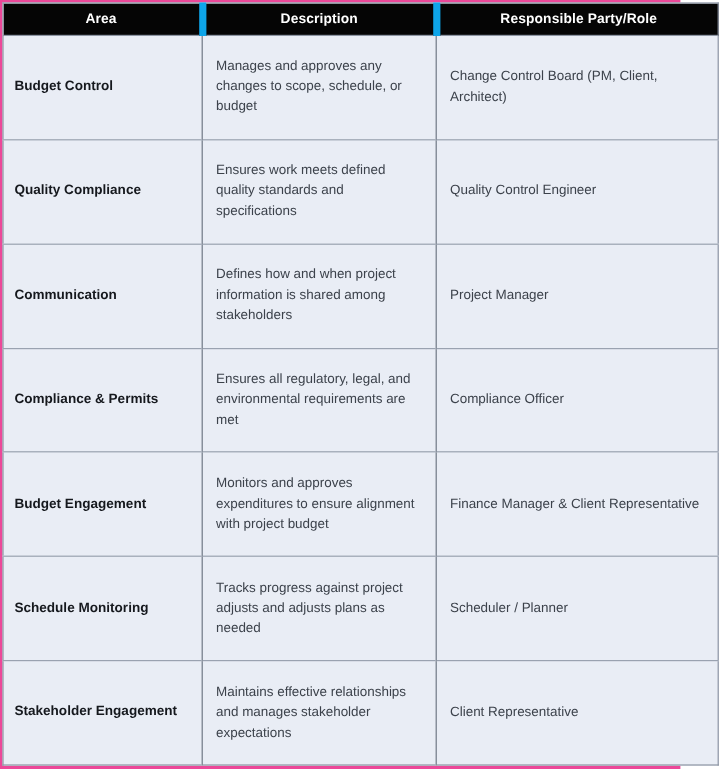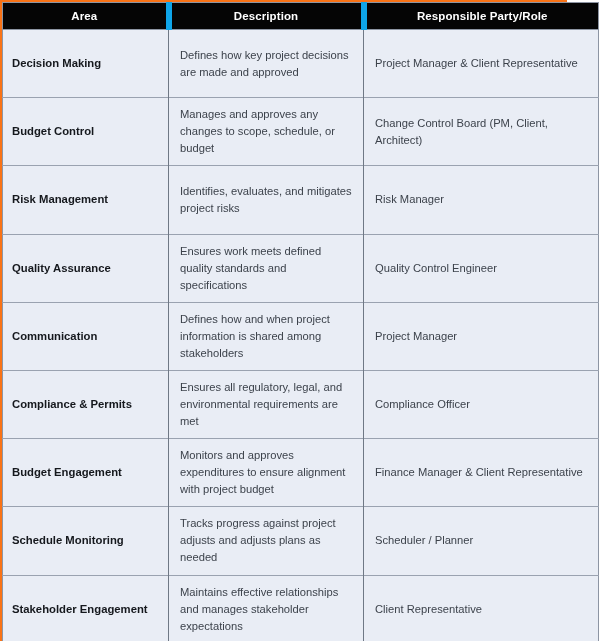--- a/index.html
+++ b/index.html
@@ -11,21 +11,21 @@
     width: 600px;
     height: 641px;
     font-family: "Liberation Sans", sans-serif;
     overflow: hidden;
   }
   .table-wrap {
     box-sizing: border-box;
     width: 567px;
     height: 641px;
     padding: 2px 2px 3px 2px;
-    background: #f97316;
+    background: #ec4899;
   }
   table.governance-table {
     border-collapse: collapse;
     table-layout: fixed;
     width: 596px;
     height: 636px;
     border: 1px solid #8d95a3;
     background: #e9edf5;
   }
   col.col-area { width: 166px; }
@@ -98,36 +98,26 @@
     </colgroup>
     <thead>
       <tr>
         <th class="th-area">Area</th>
         <th class="th-desc">Description</th>
         <th class="th-resp">Responsible Party/Role</th>
       </tr>
     </thead>
     <tbody>
       <tr>
-        <td class="cell-area">Decision Making</td>
-        <td class="cell-desc">Defines how key project decisions are made and approved</td>
-        <td class="cell-resp">Project Manager &amp; Client Representative</td>
-      </tr>
-      <tr>
         <td class="cell-area">Budget Control</td>
         <td class="cell-desc">Manages and approves any changes to scope, schedule, or budget</td>
         <td class="cell-resp">Change Control Board (PM, Client, Architect)</td>
       </tr>
       <tr>
-        <td class="cell-area">Risk Management</td>
-        <td class="cell-desc">Identifies, evaluates, and mitigates project risks</td>
-        <td class="cell-resp">Risk Manager</td>
-      </tr>
-      <tr>
-        <td class="cell-area">Quality Assurance</td>
+        <td class="cell-area">Quality Compliance</td>
         <td class="cell-desc">Ensures work meets defined quality standards and specifications</td>
         <td class="cell-resp">Quality Control Engineer</td>
       </tr>
       <tr>
         <td class="cell-area">Communication</td>
         <td class="cell-desc">Defines how and when project information is shared among stakeholders</td>
         <td class="cell-resp">Project Manager</td>
       </tr>
       <tr>
         <td class="cell-area">Compliance &amp; Permits</td>

